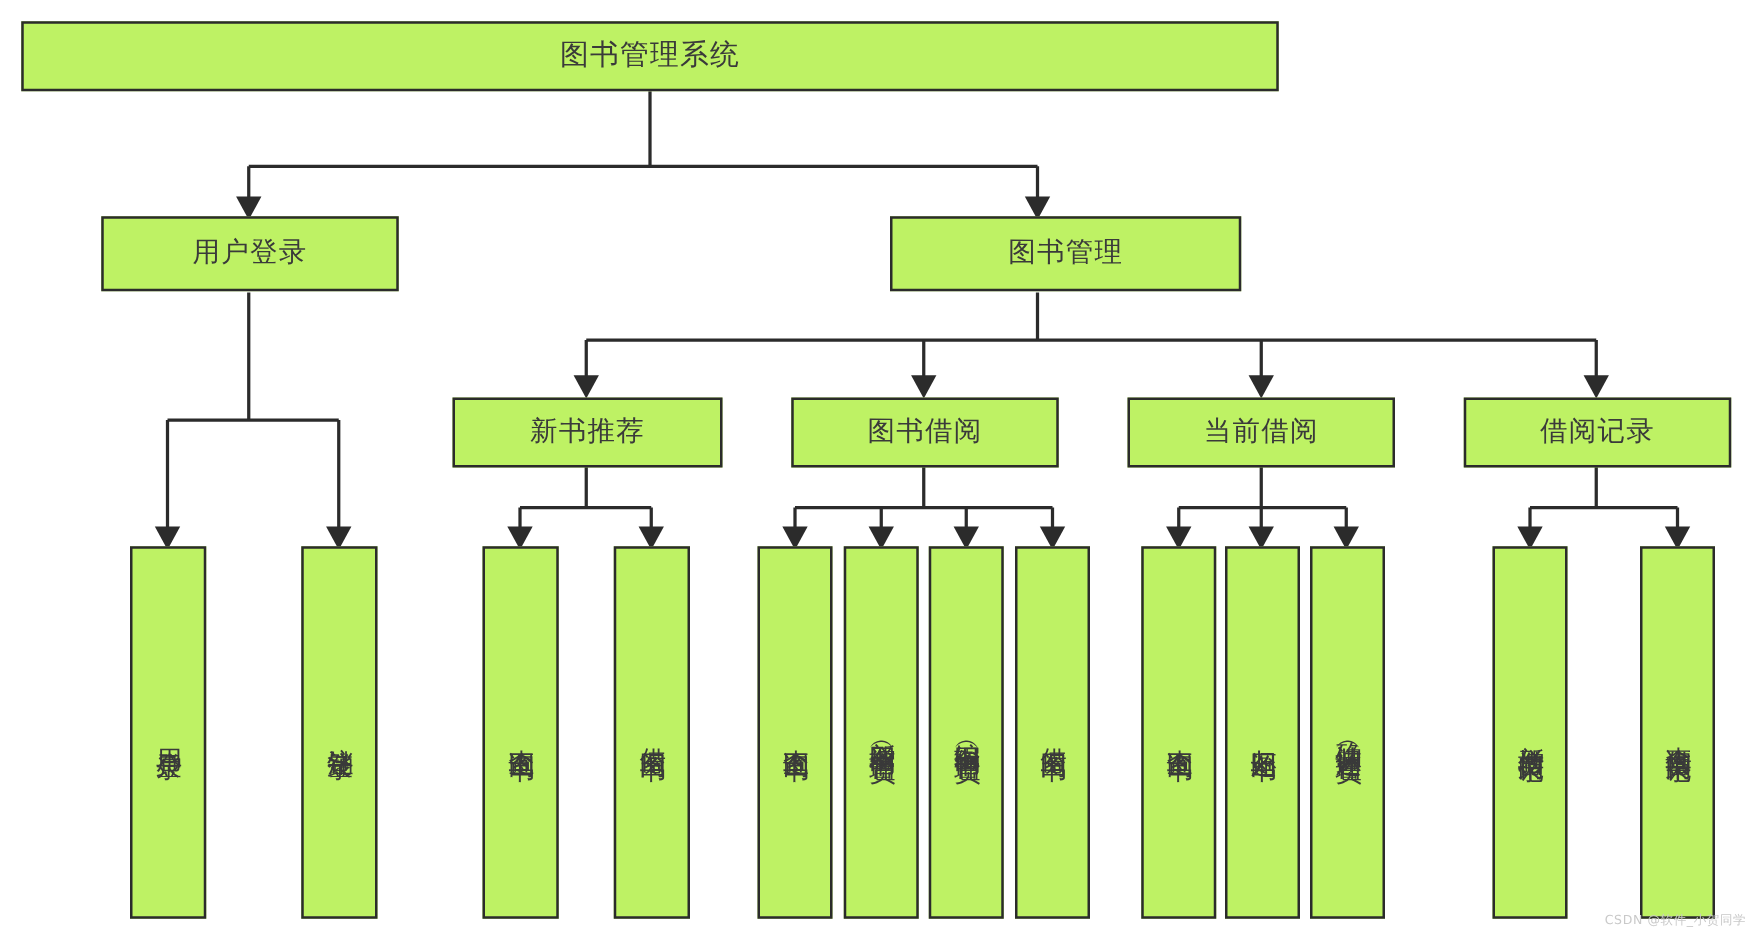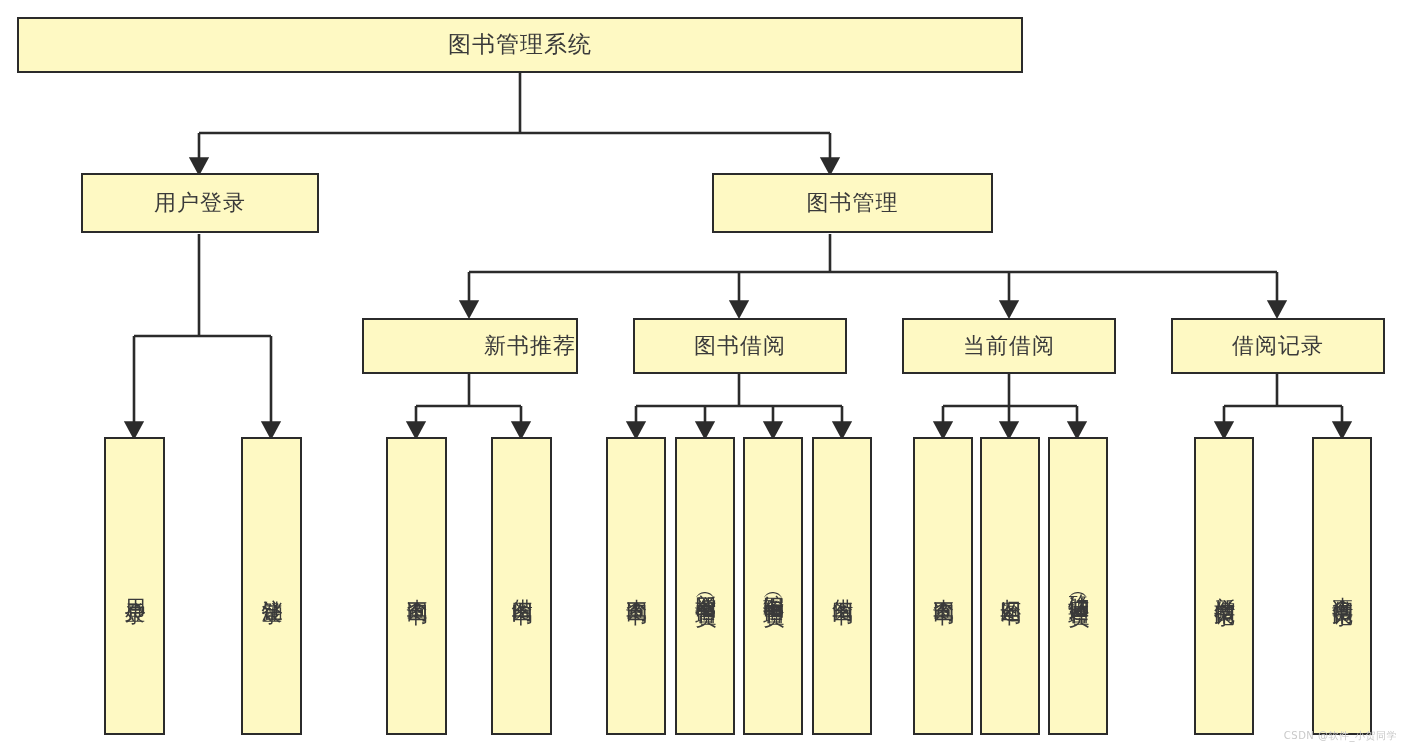--- a/index.html
+++ b/index.html
@@ -22,21 +22,21 @@
     position: absolute;
     left: 0;
     top: 0;
     width: 1405px;
     height: 747px;
     pointer-events: none;
   }
   .node {
     position: absolute;
     box-sizing: border-box;
-    background: #fef9c3;
+    background: #bef264;
     border: 2.5px solid #2b2b2b;
     display: flex;
     align-items: center;
     justify-content: center;
     color: #3a3a3a;
   }
   .node.h {
     
   }
   .node.h .label {
@@ -133,21 +133,21 @@
     <span class="label">图书管理系统</span>
   </div>
 
   <div class="node h" style="left:81px; top:173px; width:238px; height:60px;">
     <span class="label">用户登录</span>
   </div>
   <div class="node h" style="left:712px; top:173px; width:281px; height:60px;">
     <span class="label">图书管理</span>
   </div>
 
-  <div class="node h" style="left:362px; top:318px; width:216px; height:56px;justify-content:flex-end;">
+  <div class="node h" style="left:362px; top:318px; width:216px; height:56px;">
     <span class="label">新书推荐</span>
   </div>
   <div class="node h" style="left:633px; top:318px; width:214px; height:56px;">
     <span class="label">图书借阅</span>
   </div>
   <div class="node h" style="left:1171px; top:318px; width:214px; height:56px;">
     <span class="label">借阅记录</span>
   </div>
   <div class="node h" style="left:902px; top:318px; width:214px; height:56px;">
     <span class="label">当前借阅</span>

